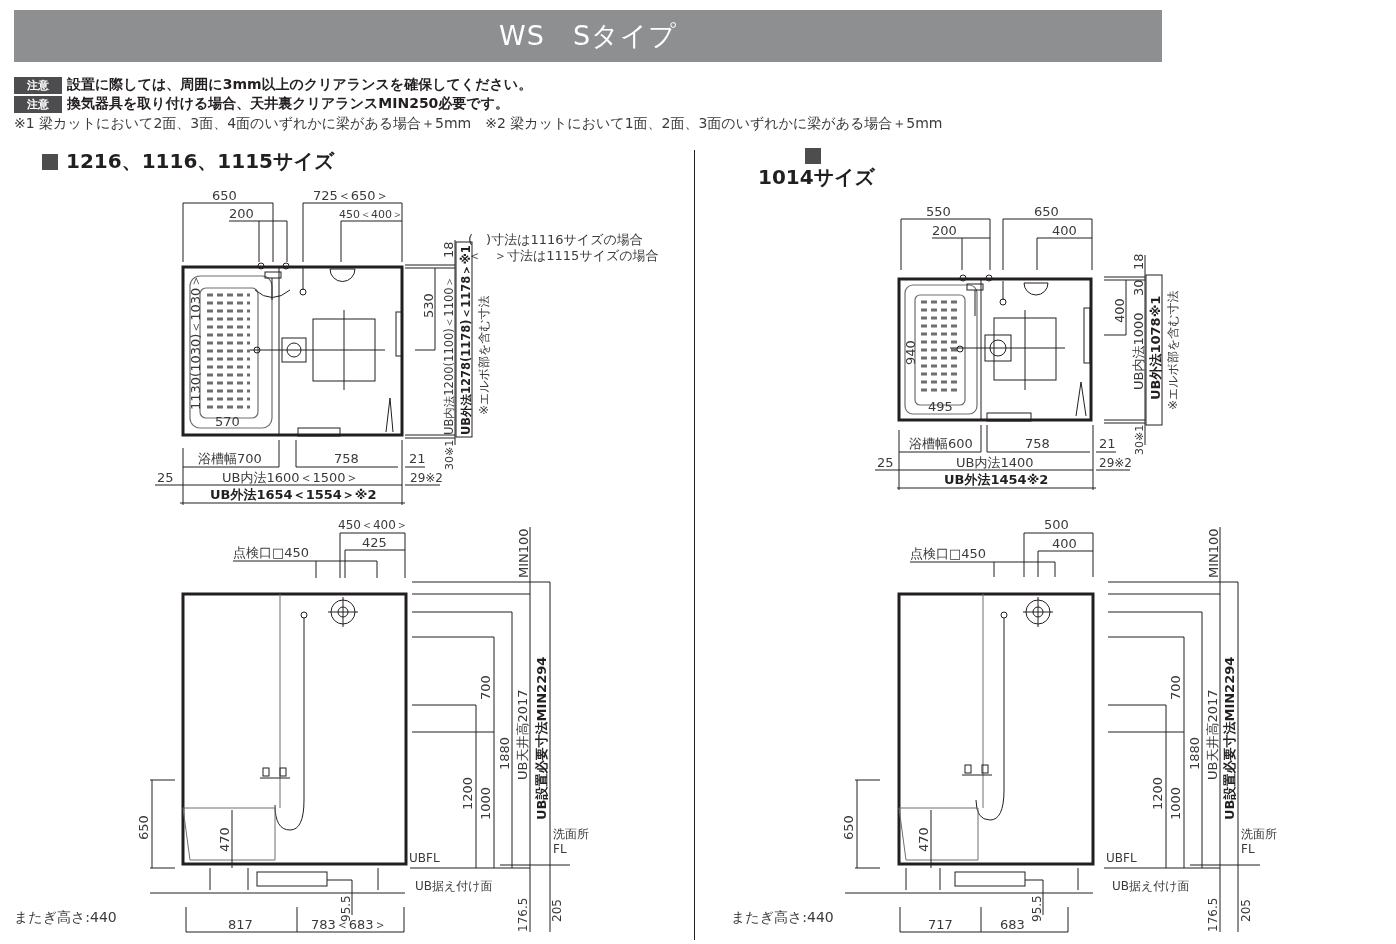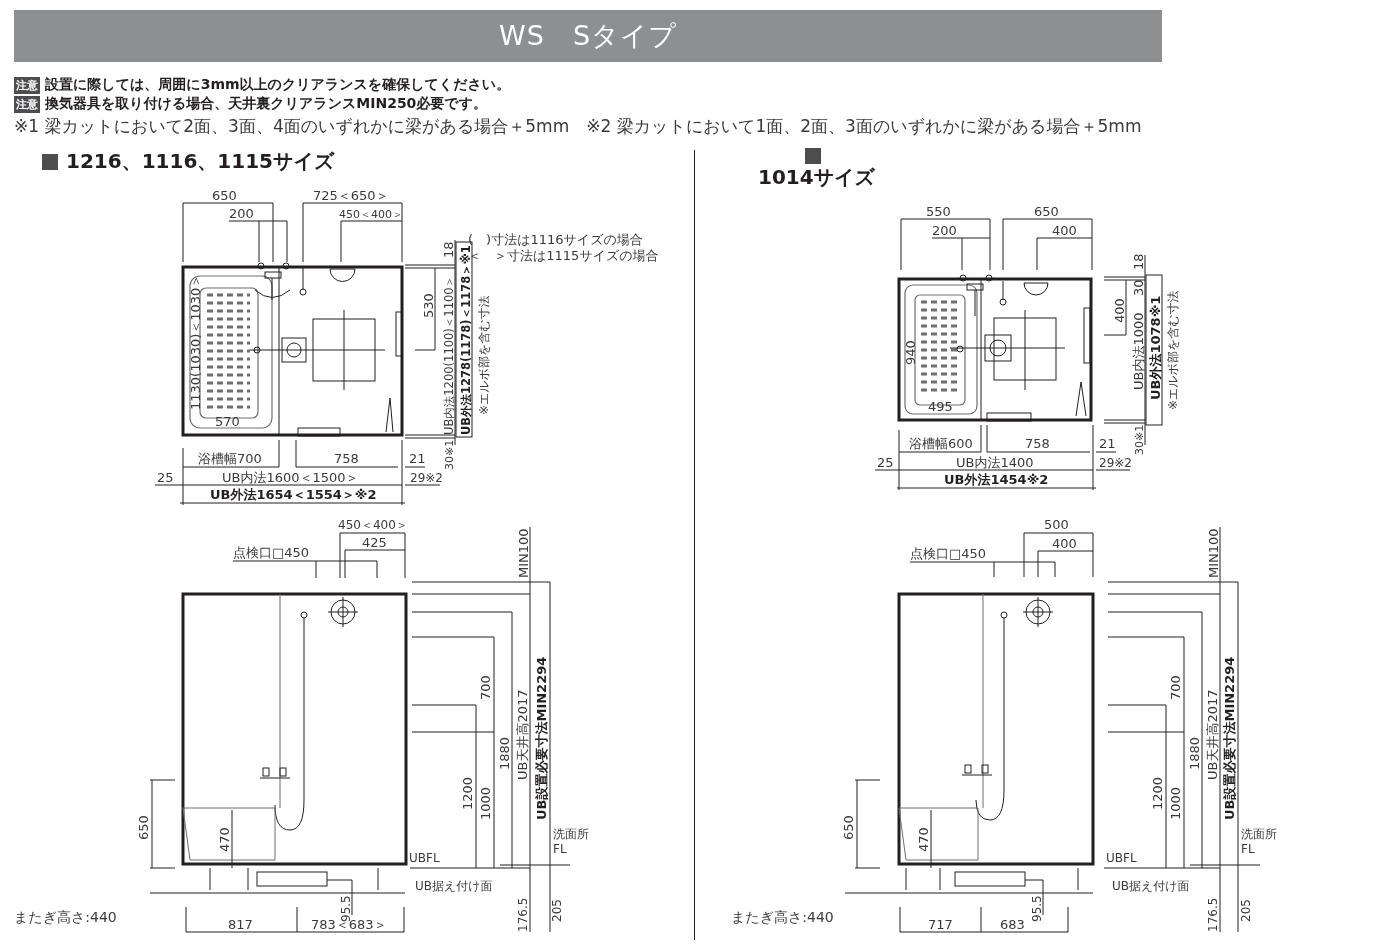--- a/index.html
+++ b/index.html
@@ -2,22 +2,22 @@
 <html><head>
 <meta charset="utf-8">
 <style>
   html, body { margin: 0; padding: 0; background: #ffffff; }
   body { width: 1396px; height: 944px; position: relative; overflow: hidden;
          font-family: "DejaVu Sans", "Liberation Sans", sans-serif; color: #231f20; }
   .title-bar { position: absolute; left: 14px; top: 10px; width: 1148px; height: 52px;
                background: #8e8f91; color: #fff; display: flex; align-items: center; justify-content: center;
                font-size: 27px; letter-spacing: 1px; }
   .note-line { position: absolute; left: 14px; font-size: 14px; font-weight: bold; display: flex; align-items: center; }
-  .note-tag { background: #4d4d4f; color: #fff; font-size: 11px; padding: 1px 2px; margin-right: 5px; font-weight: bold; }
-  .foot-note { position: absolute; left: 14px; top: 115px; font-size: 17px; color: #3a3a3a; }
+  .note-tag { background: #4d4d4f; color: #fff; font-size: 11px; padding: 1px 13px; margin-right: 5px; font-weight: bold; }
+  .foot-note { position: absolute; left: 14px; top: 115px; font-size: 14px; color: #3a3a3a; }
   .section-title { position: absolute; font-size: 20px; font-weight: bold; display: flex; align-items: center; padding-left: 24px; }
   .sq { display: inline-block; width: 16px; height: 16px; background: #4d4d4f; margin-right: 8px; }
   .divider { position: absolute; left: 694px; top: 150px; width: 1px; height: 790px; background: #231f20; }
   svg { position: absolute; left: 0; top: 0; }
   svg text { font-family: "DejaVu Sans", "Liberation Sans", sans-serif; fill: #3a3a3a; }
   .dim { font-size: 13px; }
   .dimb { font-size: 13px; font-weight: bold; fill: #231f20; }
   .ln { stroke: #231f20; stroke-width: 1; fill: none; }
   .thk { stroke: #231f20; stroke-width: 3; fill: none; }
   .gry { stroke: #6d6e70; stroke-width: 1; fill: none; }

